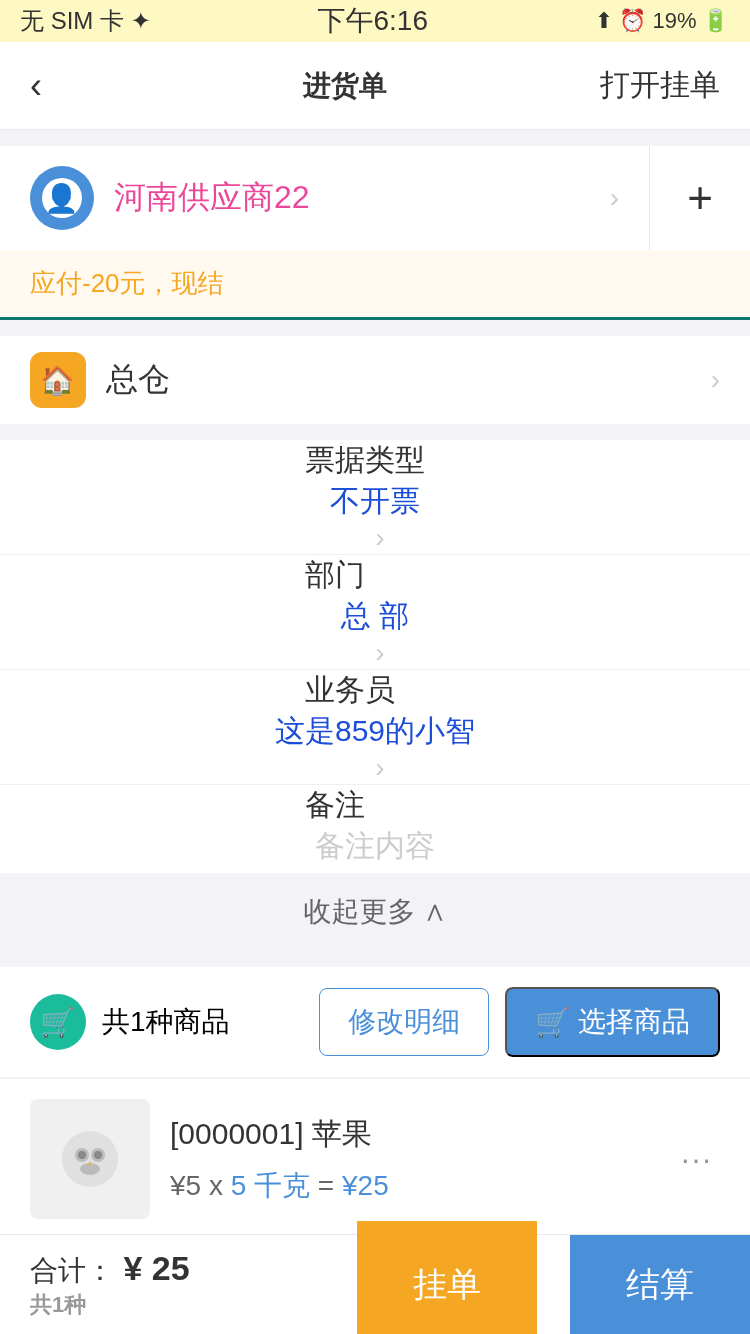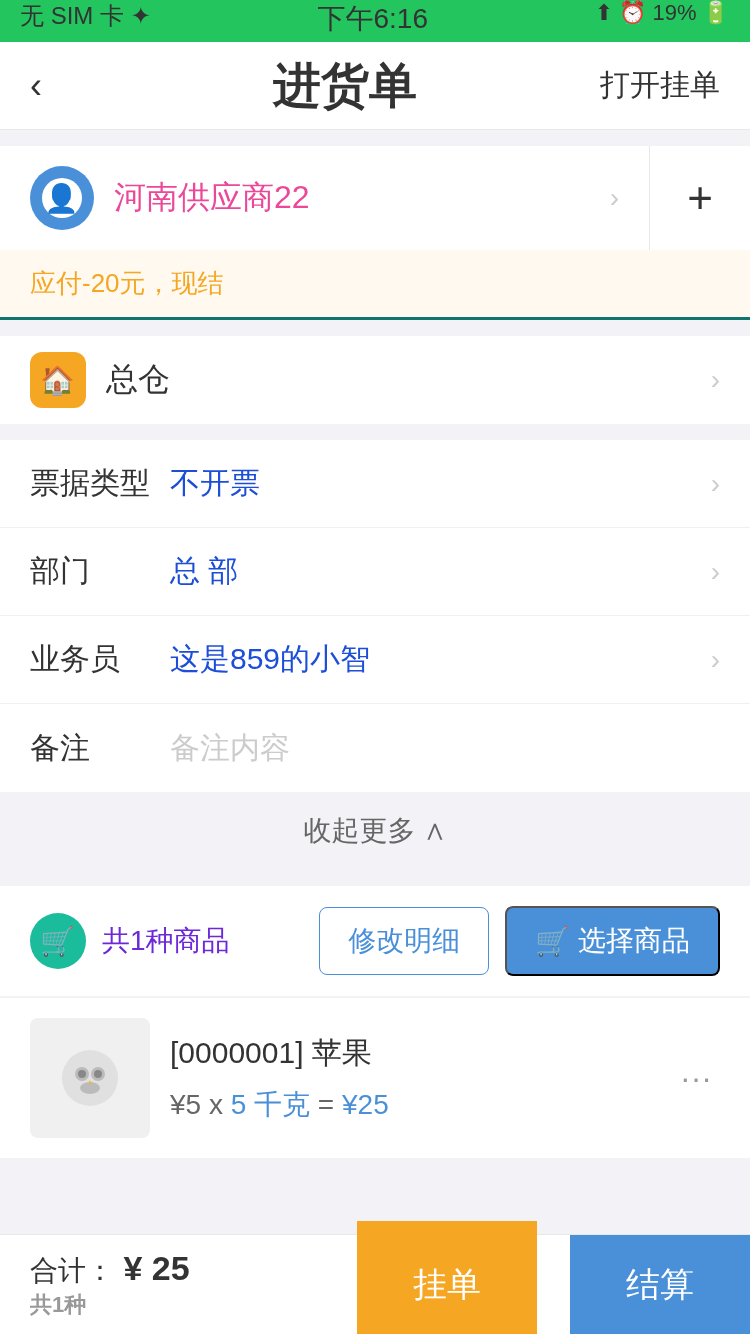--- a/index.html
+++ b/index.html
@@ -9,23 +9,23 @@
       min-height: 1334px;
       font-family: -apple-system, "PingFang SC", "Helvetica Neue", sans-serif;
       background: #f2f2f7;
       font-size: 28px;
       color: #333;
     }
 
     
     .status-bar {
       height: 42px;
-      background: #22c55e;
-      display: flex;
-      align-items: flex-start;
+      background: #fef9c3;
+      display: flex;
+      align-items: center;
       justify-content: space-between;
       padding: 0 20px;
       font-size: 24px;
       color: #333;
     }
     .status-left { display: flex; align-items: center; gap: 8px; }
     .status-center { font-size: 28px; font-weight: 500; }
     .status-right { display: flex; align-items: center; gap: 6px; font-size: 22px; }
 
     
@@ -38,21 +38,21 @@
       padding: 0 30px;
       border-bottom: 1px solid #e8e8e8;
     }
     .nav-back {
       font-size: 36px;
       color: #333;
       cursor: pointer;
       width: 60px;
     }
     .nav-title {
-      font-size: 48px;
+      font-size: 28px;
       font-weight: 600;
       color: #333;
     }
     .nav-action {
       font-size: 30px;
       color: #333;
       cursor: pointer;
     }
 
     
@@ -154,20 +154,21 @@
     .form-section {
       background: #fff;
       margin-top: 16px;
     }
     .form-row {
       display: flex;
       align-items: center;
       padding: 0 30px;
       min-height: 88px;
       border-bottom: 1px solid #f0f0f0;
+      flex-direction: column;
     }
     .form-row:last-child {
       border-bottom: none;
     }
     .form-label {
       font-size: 30px;
       color: #333;
       width: 140px;
       flex-shrink: 0;
     }
@@ -209,21 +210,21 @@
       border-radius: 50%;
       background: #1abc9c;
       display: flex;
       align-items: center;
       justify-content: center;
       flex-shrink: 0;
     }
     .product-count {
       flex: 1;
       font-size: 28px;
-      color: #6d28d9;
+      color: #000000;
     }
     .btn-outline {
       border: 1px solid #4a90d9;
       color: #4a90d9;
       background: #fff;
       padding: 14px 28px;
       border-radius: 8px;
       font-size: 28px;
       cursor: pointer;
     }

